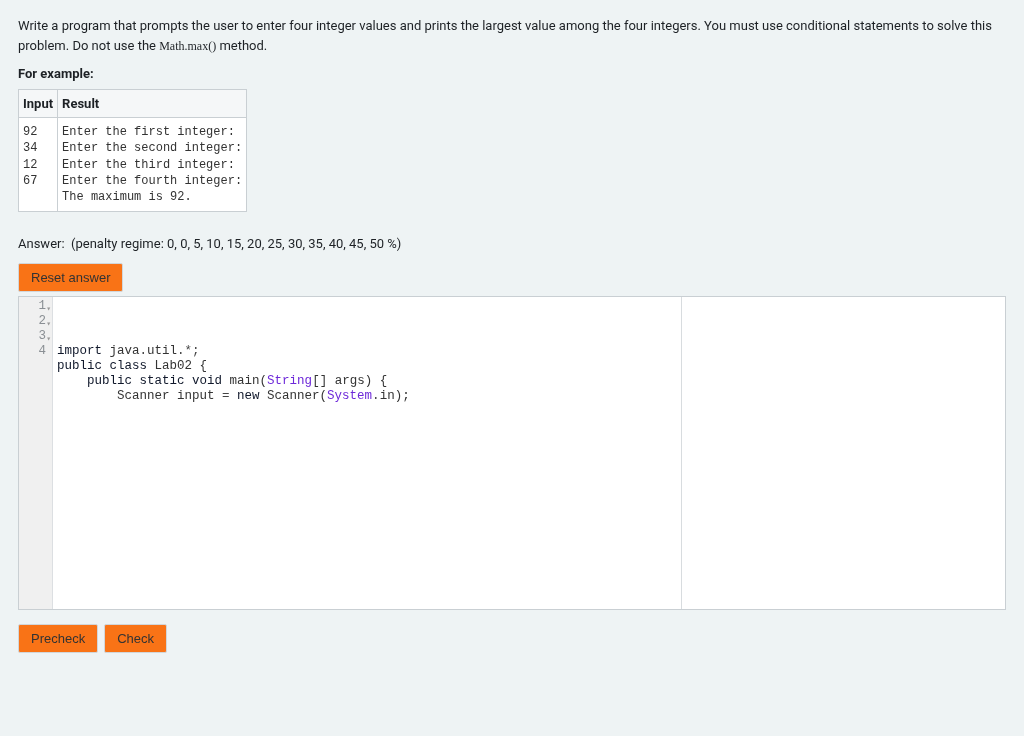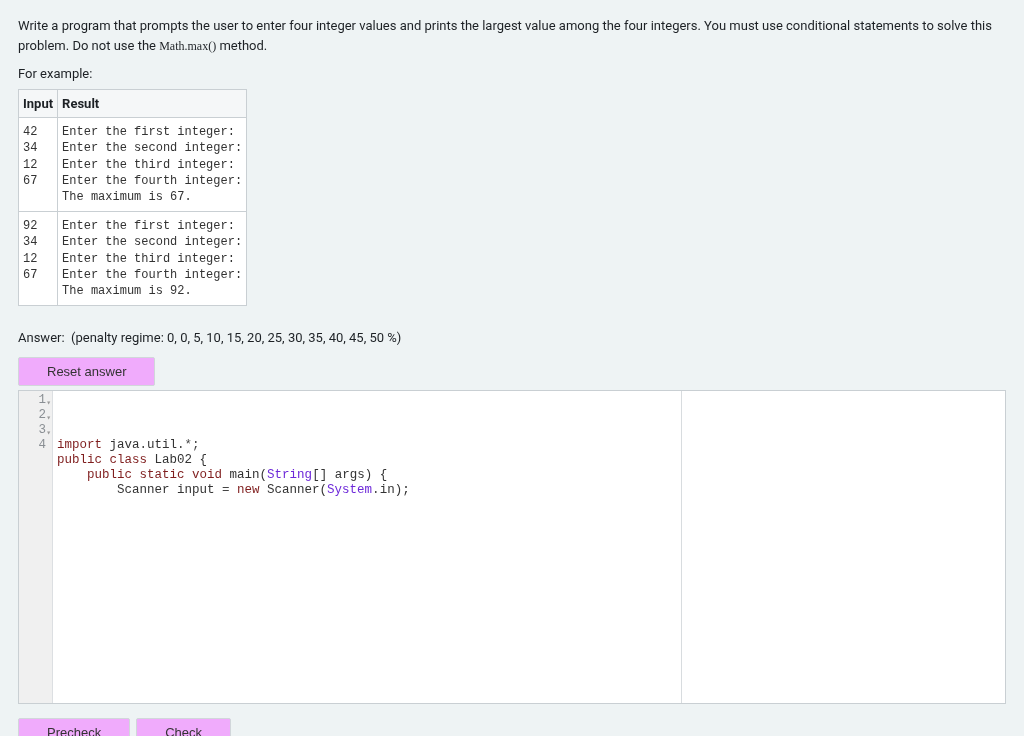--- a/index.html
+++ b/index.html
@@ -9,21 +9,21 @@
     background: #eef3f4;
     color: #1d2125;
     padding: 16px 18px;
   }
   .prompt { line-height: 1.55; margin-bottom: 10px; }
   .prompt strong, .prompt b { font-weight: 400; }
   .prompt code.inline {
     font-family: Liberation Serif, serif;
     font-size: 12px;
   }
-  .example-label { font-weight: 400; margin: 6px 0 8px 0; }
+  .example-label { font-weight: 700; margin: 6px 0 8px 0; }
   table.example {
     border-collapse: collapse;
     background: #fff;
     margin-bottom: 24px;
   }
   table.example th, table.example td {
     border: 1px solid #c9cfd3;
     padding: 6px 4px;
     text-align: left;
     vertical-align: top;
@@ -36,23 +36,23 @@
   table.example td pre, table.example td.monod {
     font-family: "Courier New", Courier, monospace;
     font-size: 12px;
     line-height: 1.35;
     white-space: pre;
     color: #333;
   }
   .answer-line { margin: 10px 0 12px 0; }
   .answer-line b { font-weight: 400; text-align: center; }
   .btn {
-    background: #f0abfc;
+    background: #f97316;
     border: 1px solid #d1d6da;
-    padding: 6px 28px;
+    padding: 6px 12px;
     font-size: 13px;
     color: #333;
     cursor: pointer;
     border-radius: 2px;
   }
   .reset-wrap { margin-bottom: 4px; }
   .editor {
     border: 1px solid #c9cfd3;
     background: #fff;
     height: 314px;
@@ -80,21 +80,21 @@
     top: 2px;
   }
   .code-area {
     flex: 1;
     padding: 2px 4px;
     white-space: pre;
     overflow: hidden;
     position: relative;
   }
   .code-area .line { display: block; min-height: 15px; }
-  .tok-kw   { color: #7f1d1d; }   
+  .tok-kw   { color: #0f172a; }   
   .tok-type { color: #6d28d9; }   
   .tok-op   { color: #444; }
   .tok-id   { color: #333; }
   .vsplit {
     position: absolute;
     top: 0;
     bottom: 0;
     width: 1px;
     background: #d8dcdf;
     left: 66%;
@@ -111,31 +111,20 @@
 <div class="example-label">For example:</div>
 
 <table class="example">
   <thead>
     <tr>
       <th>Input</th>
       <th>Result</th>
     </tr>
   </thead>
   <tbody>
-    <tr>
-      <td class="monod">42
-34
-12
-67</td>
-      <td class="monod">Enter the first integer:
-Enter the second integer:
-Enter the third integer:
-Enter the fourth integer:
-The maximum is 67.</td>
-    </tr>
     <tr>
       <td class="monod">92
 34
 12
 67</td>
       <td class="monod">Enter the first integer:
 Enter the second integer:
 Enter the third integer:
 Enter the fourth integer:
 The maximum is 92.</td>

